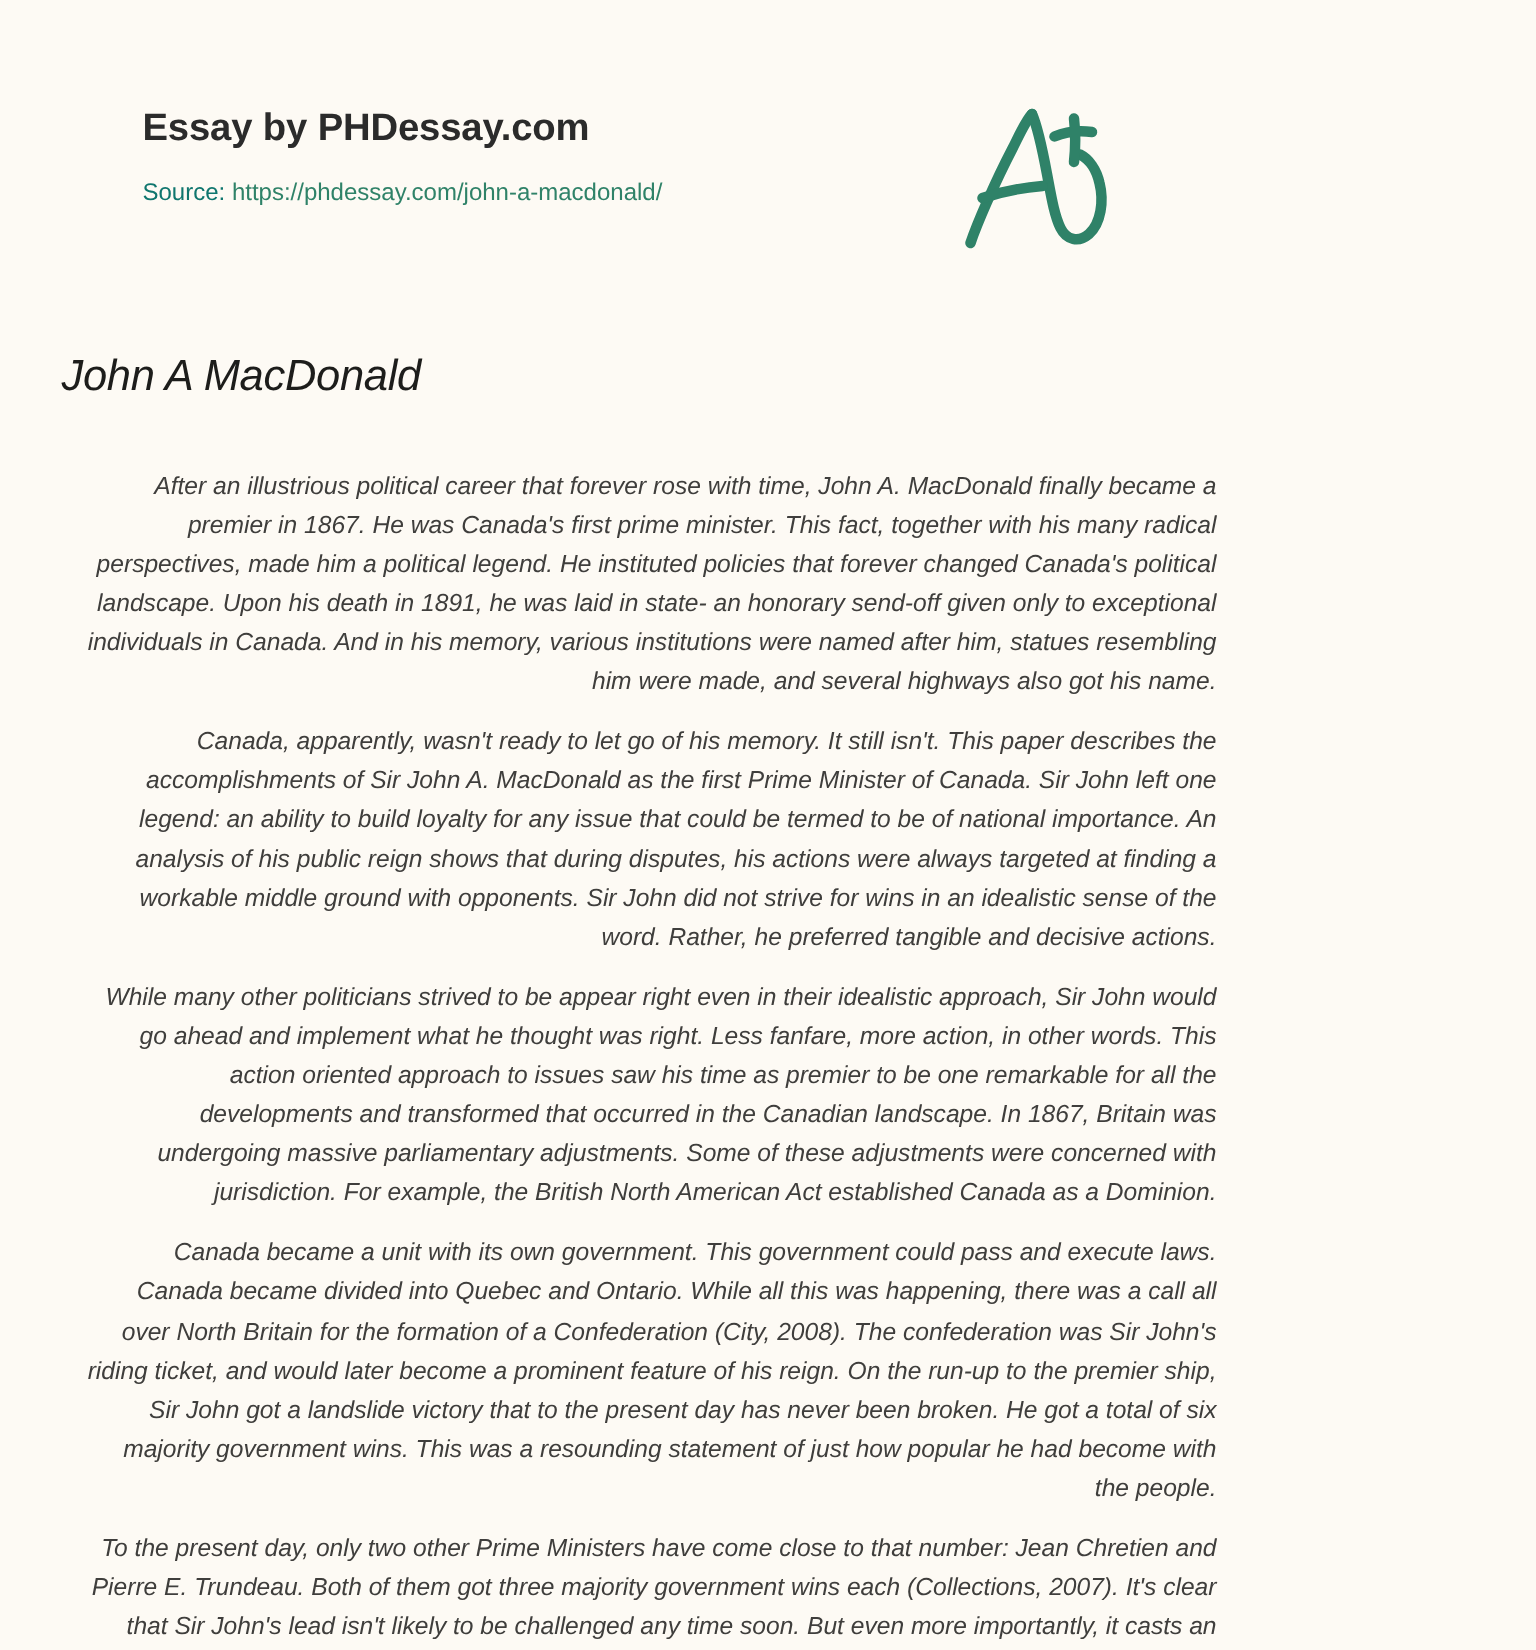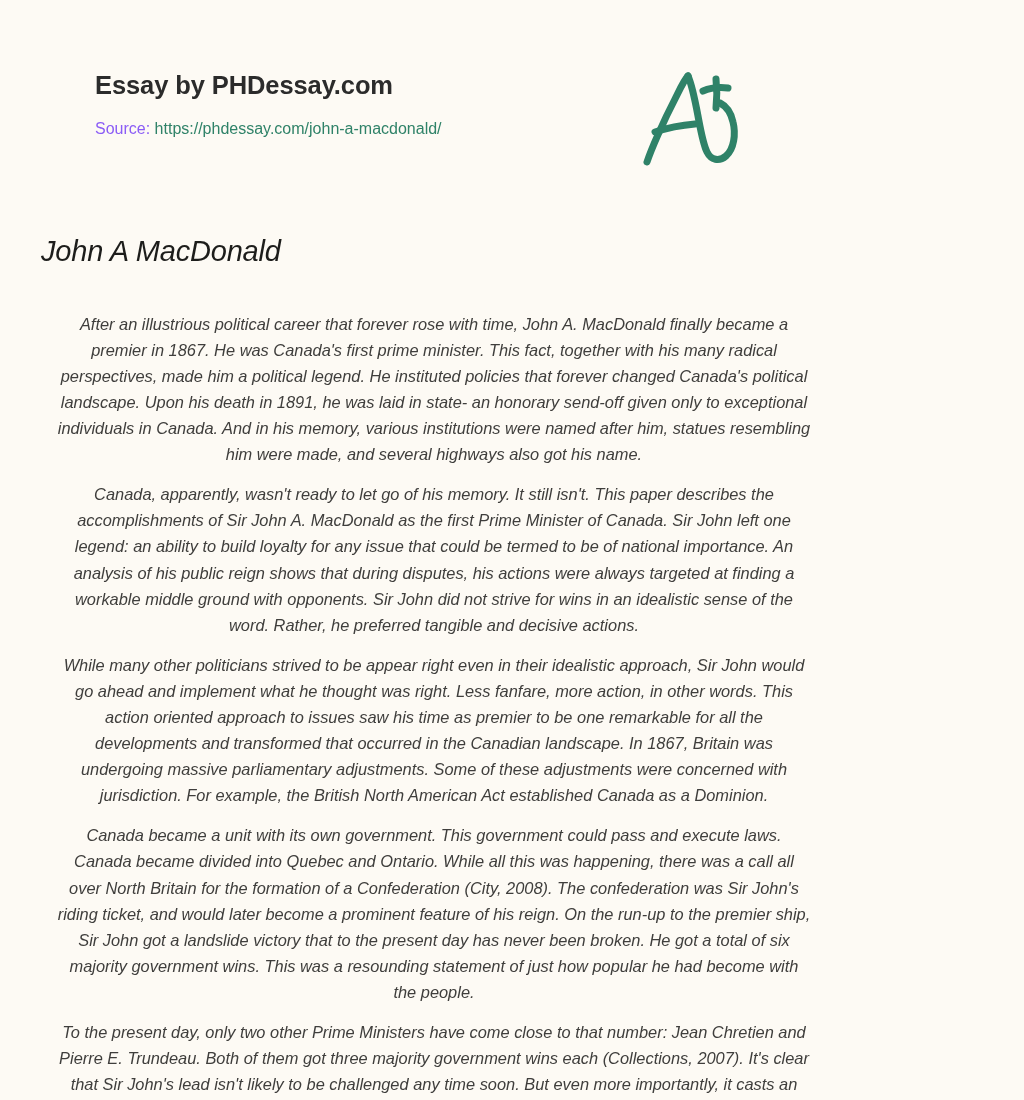--- a/index.html
+++ b/index.html
@@ -42,21 +42,21 @@
   }
 
   .source-line {
     margin-top: 17px;
     font-size: 16px;
     color: #8a8a86;
     line-height: 1.3;
     white-space: nowrap;
   }
   .source-label {
-    color: #8b5cf6;
+    color: #0f766e;
   }
   .source-link {
     color: #2f8268;
     text-decoration: none;
     cursor: pointer;
     text-align: right;
   }
 
   .logo {
     position: absolute;
@@ -91,21 +91,21 @@
   .body-copy {
     margin-top: 40px;
   }
 
   .body-copy p {
     font-size: 16.4px;
     line-height: 26.1px;
     color: #3f3e3c;
     margin: 0 0 14px 16px;
     max-width: 834px;
-    text-align: center;
+    text-align: right;
   }
 </style>
 </head>
 <body>
 
 <div class="page">
 
   <div class="header">
 
     <h1 class="brand-title">Essay by PHDessay.com</h1>

